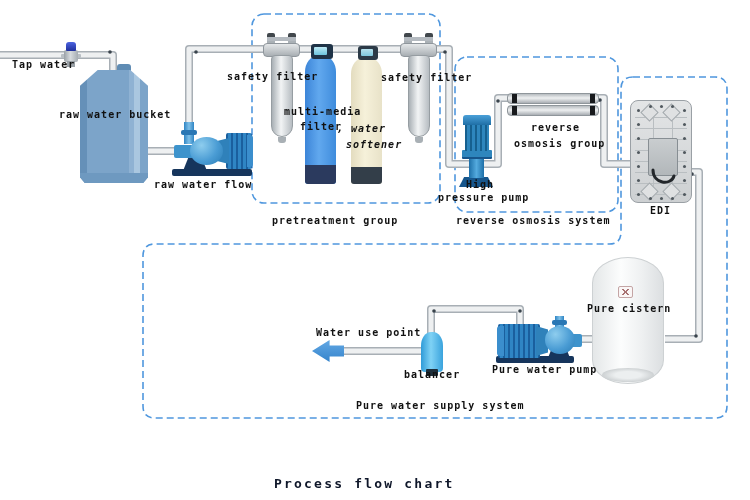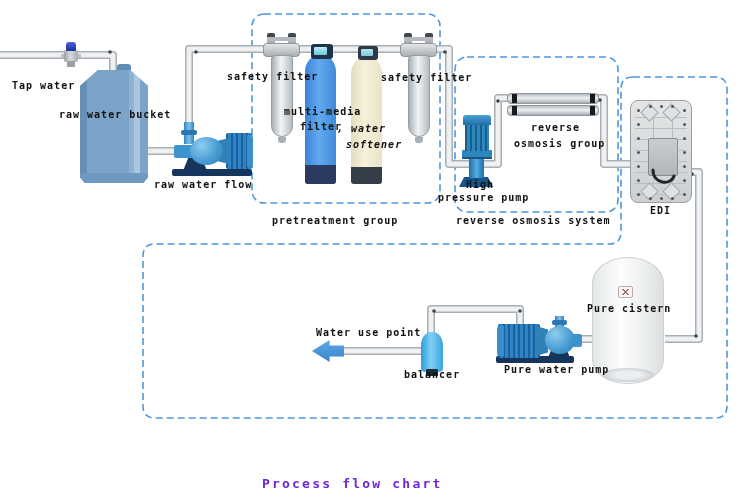--- a/index.html
+++ b/index.html
@@ -2,21 +2,21 @@
 <html><head>
 <meta charset="utf-8">
 <style>
   html,body{margin:0;padding:0;background:#fff;}
   #stage{position:relative;width:750px;height:500px;background:#ffffff;overflow:hidden;
          font-family:"DejaVu Sans Mono",monospace;}
   #pipes-layer{position:absolute;left:0;top:0;}
   .label{position:absolute;font:bold 10px "DejaVu Sans Mono",monospace;letter-spacing:1px;
          color:#111;white-space:pre;line-height:11px;}
   .title{position:absolute;font:bold 13px "DejaVu Sans Mono",monospace;letter-spacing:2.2px;
-         color:#6d28d9;white-space:pre;}
+         color:#0f172a;white-space:pre;margin-left:12px;}
   .abs{position:absolute;}
 
   
   .bucket-neck{left:117px;top:64px;width:14px;height:9px;background:#5f8cb4;border-radius:3px 3px 0 0;}
   .bucket-body{left:80px;top:70px;width:68px;height:113px;
     clip-path:polygon(26% 0%,74% 0%,100% 14%,100% 95%,93% 100%,7% 100%,0% 95%,0% 14%);
     background:linear-gradient(90deg,#6590b8 0 10%,#7ca4c9 10% 72%,#8fb2d3 72% 80%,#aac7e0 80% 88%,#7ca4c9 88%);}
   .bucket-band{position:absolute;left:0;bottom:0;width:100%;height:10px;background:#6e99c0;}
 
   
@@ -237,35 +237,36 @@
   <div class="abs pump-motor" style="left:498px;top:324px;width:42px;height:34px;"></div>
   <div class="abs pump-cap" style="left:497px;top:326px;width:7px;height:30px;border-radius:3px 0 0 3px;"></div>
   <div class="abs pump-cone" style="left:536px;top:326px;width:12px;height:30px;clip-path:polygon(0 0,100% 12%,100% 88%,0 100%);"></div>
   <div class="abs pump-head" style="left:545px;top:326px;width:30px;height:28px;"></div>
 
   <div class="abs balancer-body"></div>
   <div class="abs balancer-cap"></div>
 
   <div class="abs flow-arrow"></div>
 
-  <div class="label" style="left:12px;top:80px;">Tap water</div>
+  <div class="label" style="left:12px;top:59px;">Tap water</div>
   <div class="label" style="left:59px;top:109px;">raw water bucket</div>
   <div class="label" style="left:154px;top:179px;">raw water flow</div>
   <div class="label" style="left:227px;top:71px;">safety filter</div>
   <div class="label" style="left:381px;top:72px;">safety filter</div>
   <div class="label" style="left:284px;top:106px;">multi-media</div>
   <div class="label" style="left:300px;top:121px;">filter</div>
   <div class="label" style="left:337px;top:123px;font-style:italic;">, water</div>
   <div class="label" style="left:346px;top:139px;font-style:italic;">softener</div>
   <div class="label" style="left:272px;top:215px;">pretreatment group</div>
   <div class="label" style="left:466px;top:179px;text-align:right;">High</div>
   <div class="label" style="left:438px;top:192px;">pressure pump</div>
   <div class="label" style="left:531px;top:122px;">reverse</div>
   <div class="label" style="left:514px;top:138px;">osmosis group</div>
   <div class="label" style="left:456px;top:215px;">reverse osmosis system</div>
   <div class="label" style="left:650px;top:205px;">EDI</div>
   <div class="label" style="left:587px;top:303px;">Pure cistern</div>
-  <div class="label" style="left:504px;top:364px;">Pure water pump</div>
+  <div class="label" style="left:492px;top:364px;">Pure water pump</div>
   <div class="label" style="left:404px;top:369px;">balancer</div>
   <div class="label" style="left:316px;top:327px;">Water use point</div>
+  <div class="label" style="left:356px;top:400px;">Pure water supply system</div>
   <div class="title" style="left:262px;top:476px;">Process flow chart</div>
 
 </div>
 
 </body></html>

